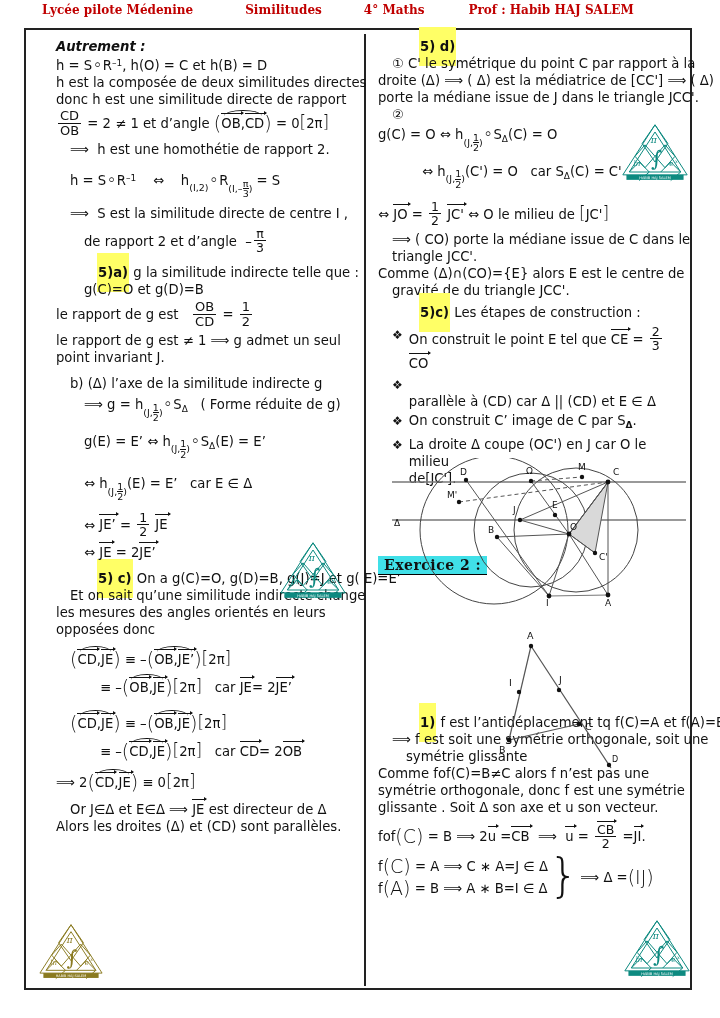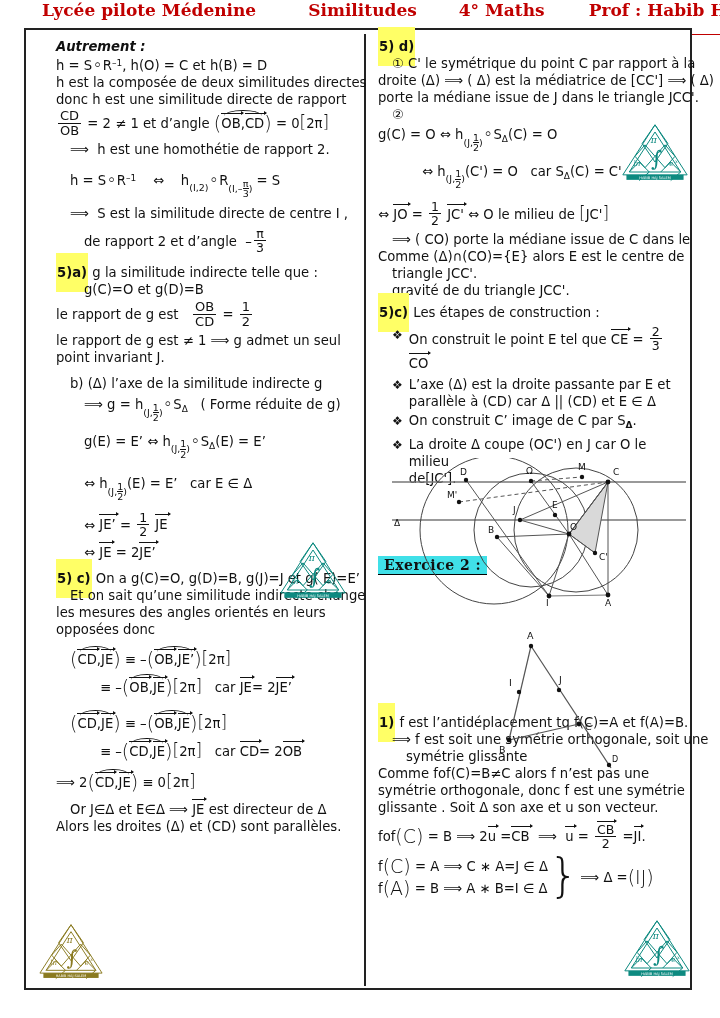--- a/index.html
+++ b/index.html
@@ -14,21 +14,21 @@
   .page{position:absolute;inset:0;}
 
   
   .header{
     position:absolute;left:0;top:6px;width:720px;height:22px;
     display:flex;align-items:center;
   }
   .header span{
     color:#c00000;
     font-family:"DejaVu Serif","Liberation Serif",serif;
-    font-weight:bold;font-size:17px;
+    font-weight:bold;font-size:12px;
     white-space:nowrap;
     border-bottom:1px solid #c00000;
     padding-bottom:14px;
   }
   .h1{margin-left:42px;}
   .h2{margin-left:52px;}
   .h3{margin-left:42px;}
   .h4{margin-left:44px;}
 
   
@@ -50,21 +50,21 @@
 
   
   .ln{font-size:13.2px;line-height:17px;white-space:nowrap;}
   .it{font-style:italic;font-weight:bold;}
   .bold{font-weight:bold;}
   .ind1{padding-left:14px;}
   .ind2{padding-left:28px;}
   .ind3{padding-left:44px;}
   .gap{height:9px;}
 
-  .hl{background:#ffff66;font-weight:bold;padding:12px 1px;}
+  .hl{background:#ffff66;font-weight:bold;padding:12px 1px;margin-left:41px;}
   .hlc{background:#40e0e8;font-weight:bold;padding:1px 6px;
        font-family:"DejaVu Serif","Liberation Serif",serif;
        border-bottom:1px solid #000;letter-spacing:.5px;font-size:14px;}
 
   
   .frac{display:inline-block;vertical-align:middle;text-align:center;
         line-height:1.05;font-size:12.5px;margin:0 2px;position:relative;top:-1px;}
   .frac .num{display:block;padding:0 2px;}
   .frac .den{display:block;border-top:1.3px solid #111;padding:0 2px;}
   .vec{display:inline-block;position:relative;padding-top:1px;}
@@ -272,22 +272,22 @@
         <span>⇔</span>
         <span class="vec">JO</span>
         <span>=</span>
         <span class="frac"><span class="num">1</span><span class="den">2</span></span>
         <span class="vec">JC'</span>
         <span>⇔ O le milieu de</span>
         <span class="bracket">[</span><span>JC'</span><span class="bracket">]</span>
       </div>
 
       <div class="ln ind1" style="margin-top:3px">⟹ ( CO)  porte la médiane issue de C dans le</div>
+      <div class="ln ind1">triangle JCC'.</div>
       <div class="ln">Comme (Δ)∩(CO)={E} alors E est le centre  de</div>
-      <div class="ln ind1">triangle JCC'.</div>
       <div class="ln ind1">gravité de du triangle JCC'.</div>
 
       <div class="ln" style="margin-top:5px">
         <span class="hl">5)c)</span>
         <span>Les étapes  de construction :</span>
       </div>
 
       <div class="bul ind1" style="margin-top:5px">
         <span class="bsym">❖</span>
         <span class="btxt">
@@ -295,21 +295,21 @@
           <span class="vec">CE</span>
           <span>=</span>
           <span class="frac"><span class="num">2</span><span class="den">3</span></span>
           <span class="vec">CO</span>
         </span>
       </div>
 
       <div class="bul ind1" style="margin-top:4px">
         <span class="bsym">❖</span>
         <span class="btxt">
-          <span>L’axe (Δ) est la droite passante par E et</span><br>
+          <br>
           <span>parallèle à  (CD) car  Δ || (CD)  et  E ∈ Δ</span>
         </span>
       </div>
 
       <div class="bul ind1" style="margin-top:2px">
         <span class="bsym">❖</span>
         <span class="btxt">
           <span>On construit  C’ image de C par S</span><span class="sub bold">Δ</span><span>.</span>
         </span>
       </div>

